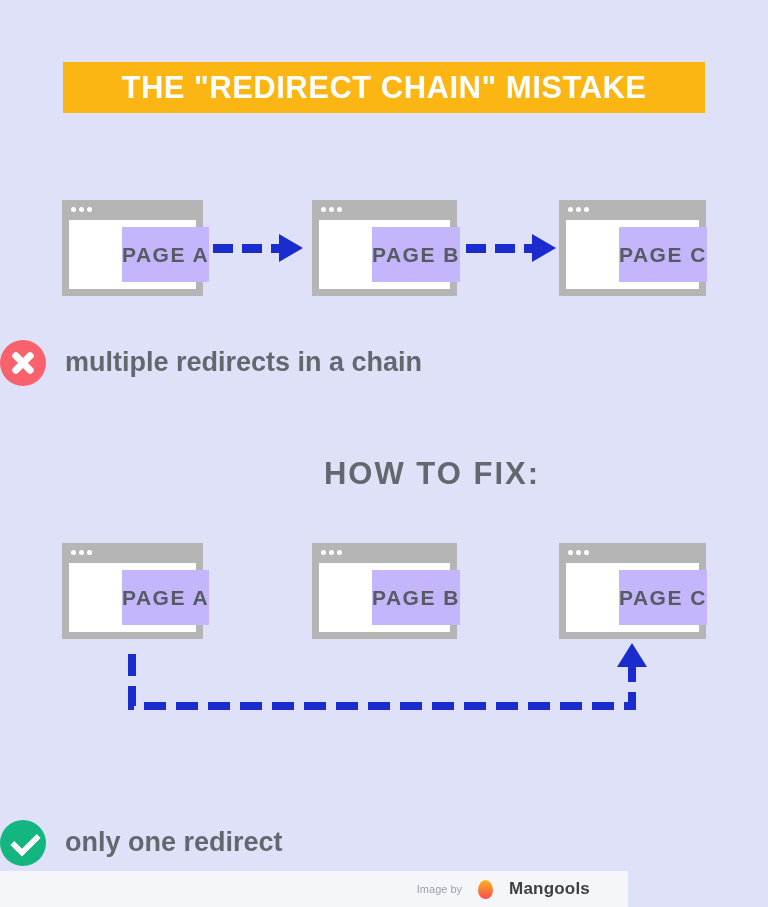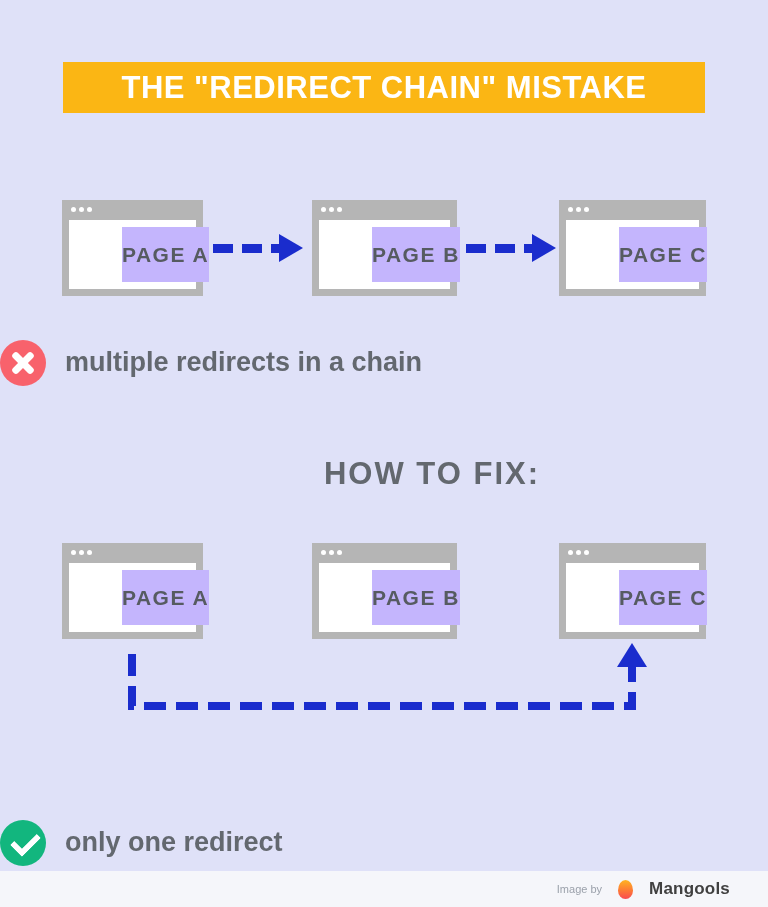--- a/index.html
+++ b/index.html
@@ -74,21 +74,21 @@
   .fix-heading{
     position:absolute;left:0;top:456px;width:768px;text-align:center;
     color:#63686f;font-weight:800;font-size:31px;letter-spacing:2px;padding-left:48px;
   }
 
   
   .route{position:absolute;left:0;top:0;pointer-events:none;}
 
   
   .footer{
-    position:absolute;left:0;top:871px;width:768px;height:36px;background:#f5f6fa;
+    position:absolute;left:0;top:871px;width:628px;height:36px;background:#f5f6fa;
     display:flex;align-items:center;justify-content:flex-end;gap:16px;
     padding-right:38px;box-sizing:border-box;
   }
   .credit{font-size:11px;color:#9ba1ab;}
   .logo{
     width:15px;height:19px;flex:none;
     border-radius:50% 50% 50% 50% / 55% 55% 45% 45%;
     background:linear-gradient(180deg,#ffb321 0%,#fd7a36 55%,#f94b52 100%);
   }
   .brand{font-size:17px;font-weight:800;color:#404040;letter-spacing:.2px;}

